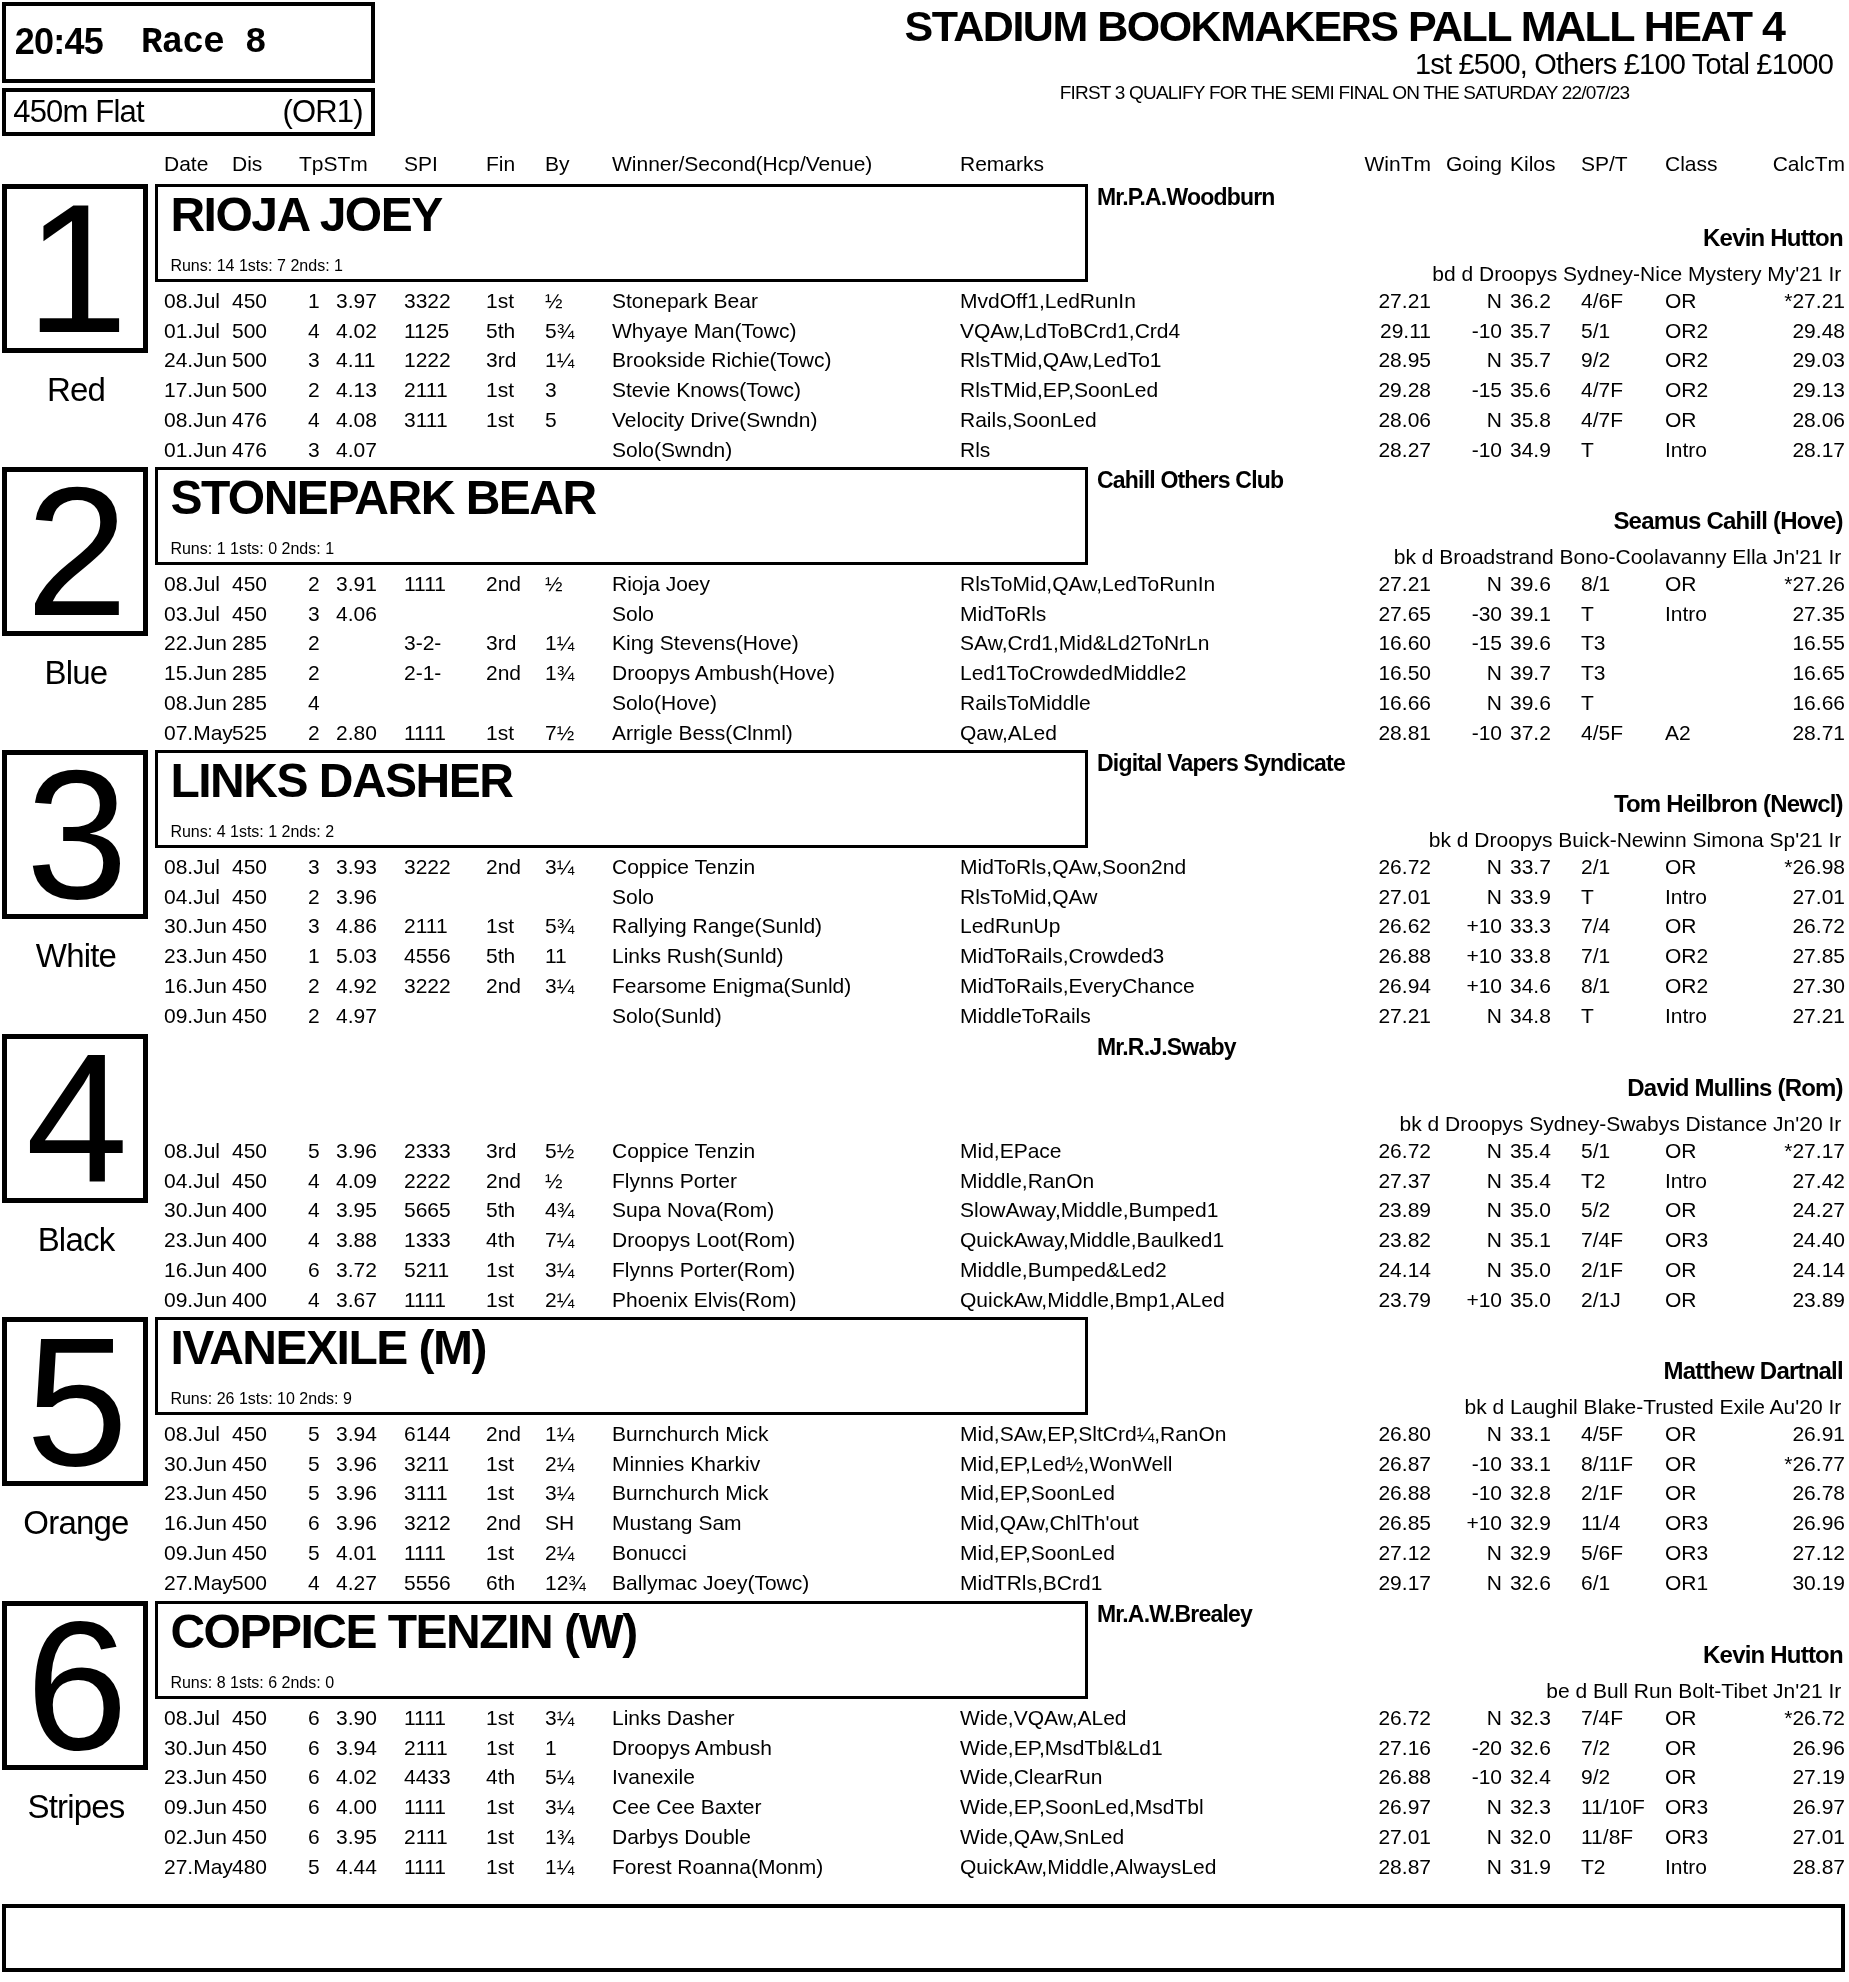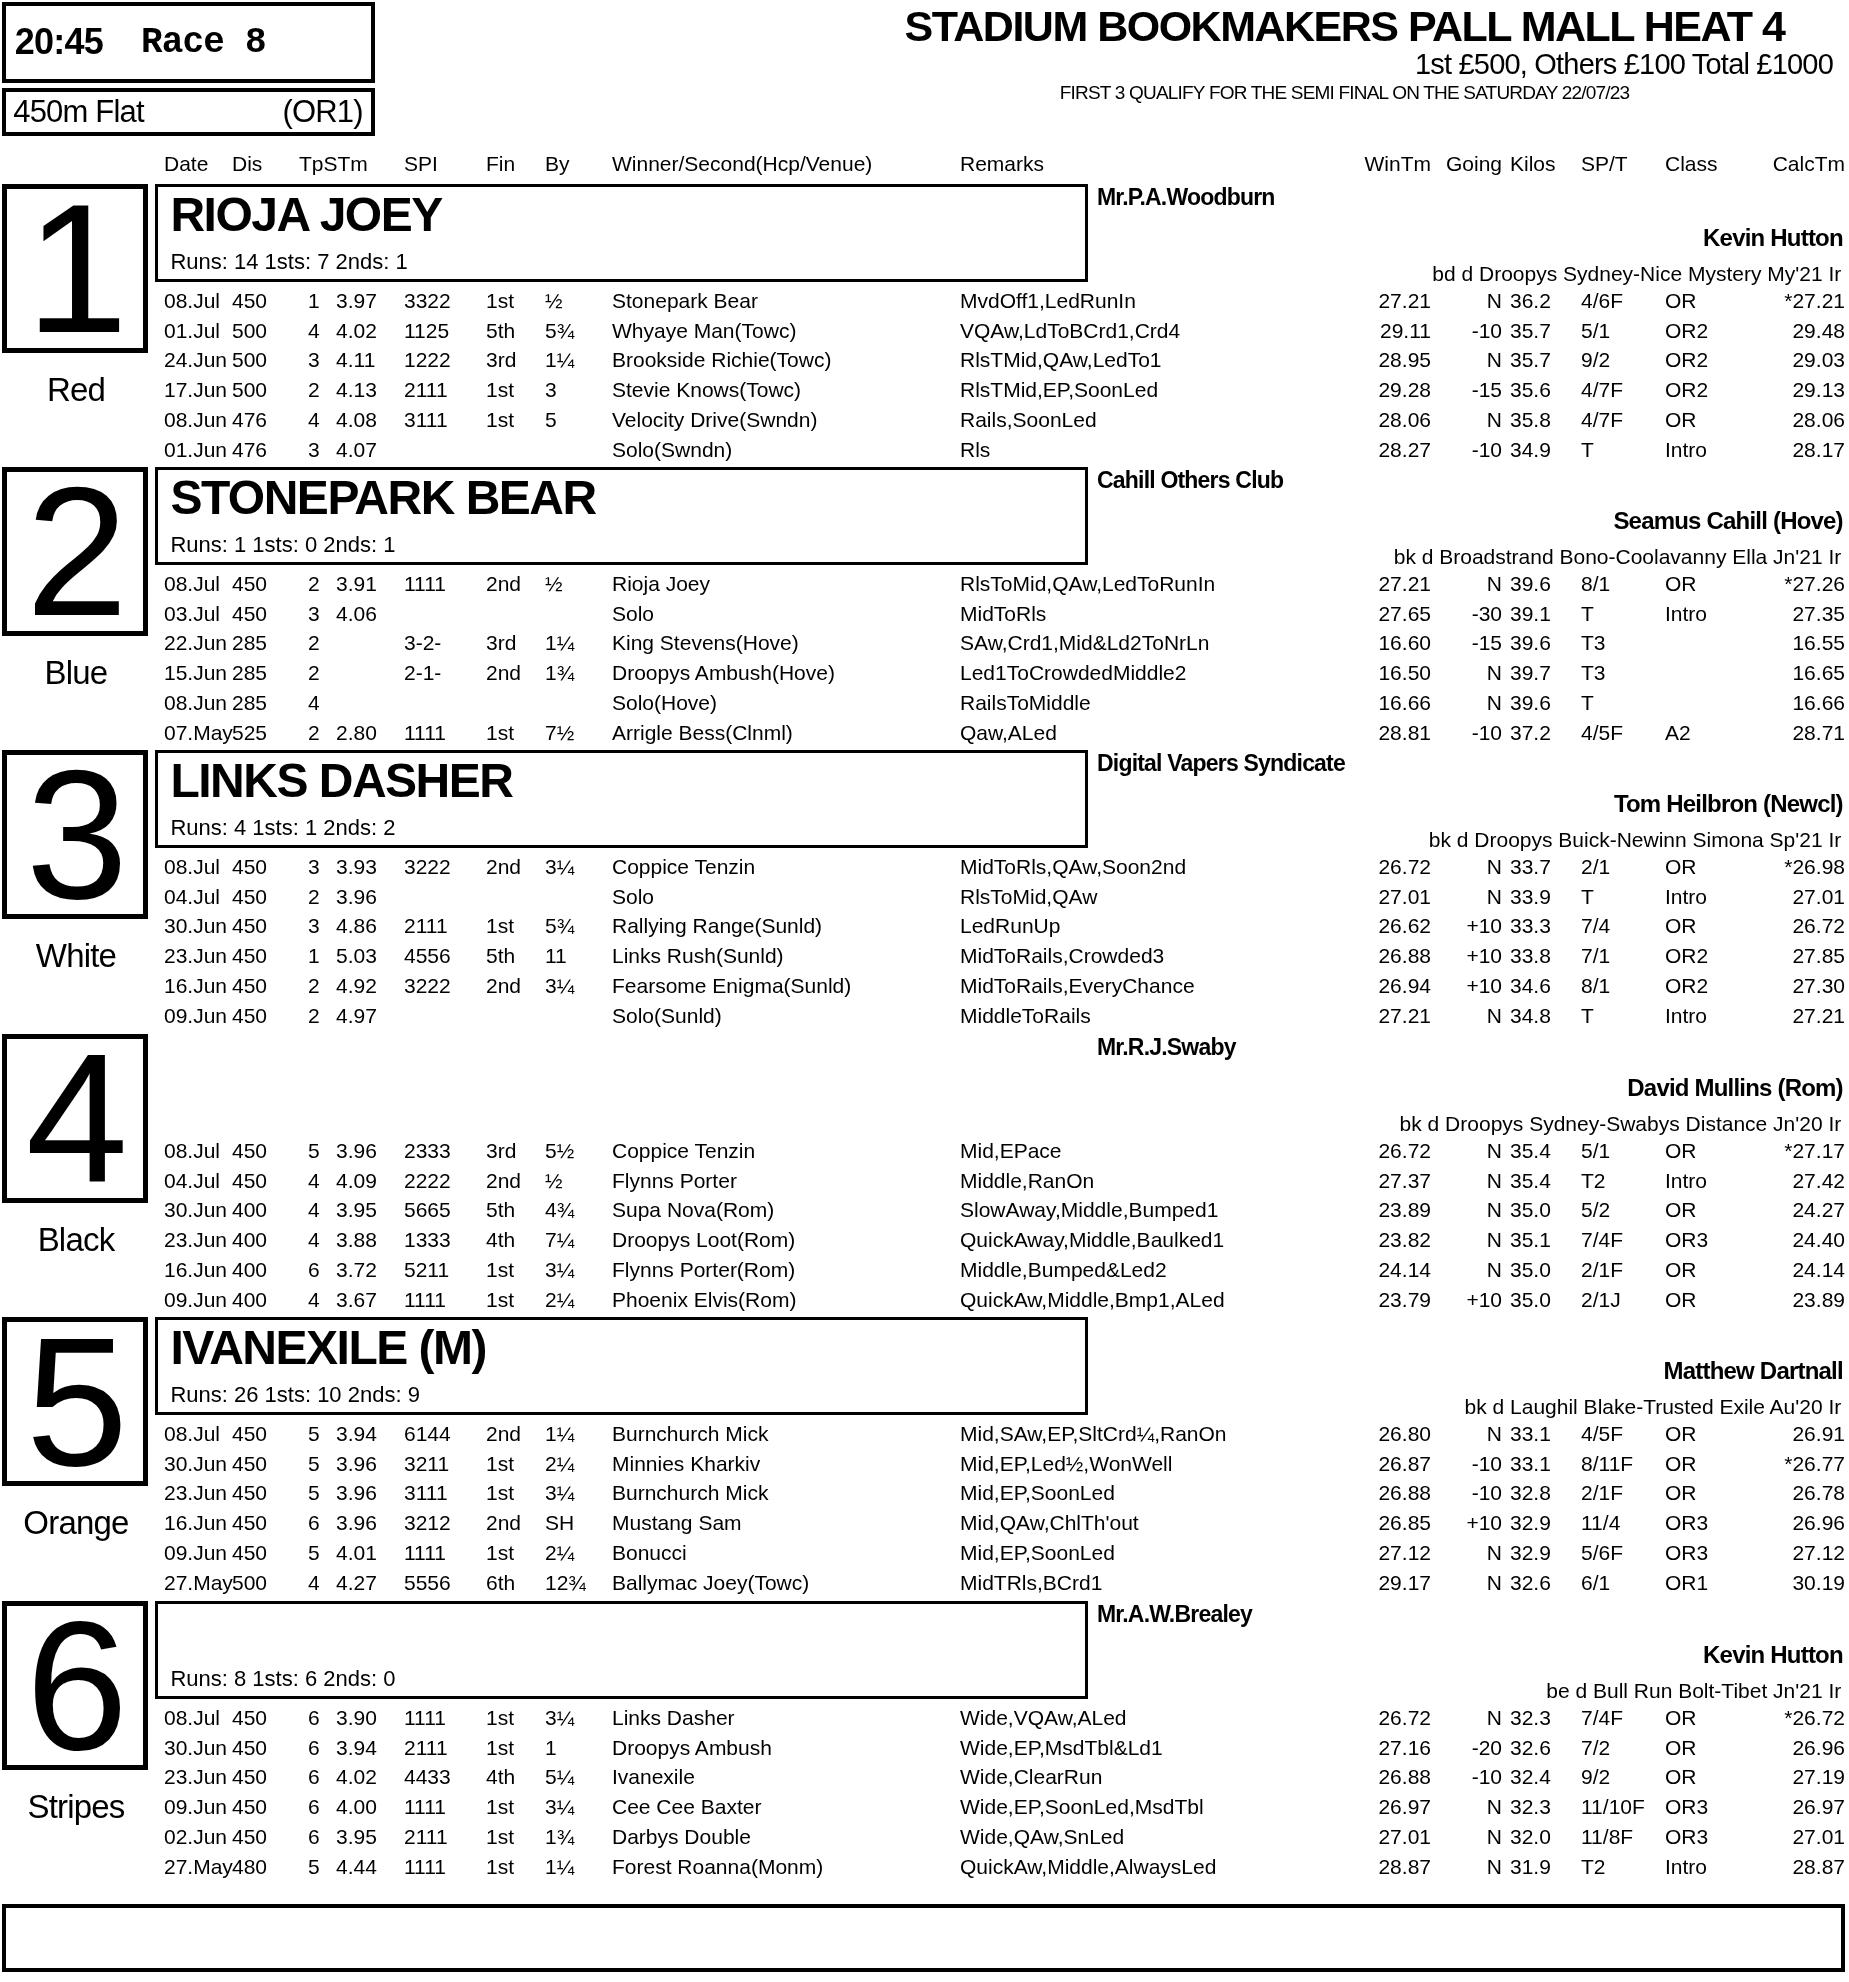--- a/index.html
+++ b/index.html
@@ -37,21 +37,21 @@
   .c-cls{left:1665px;}
   .c-calctm{left:1731px;width:114px;text-align:right;}
 
   
   .runner-block{position:absolute;left:0;width:1849px;height:283px;}
   .trap-box{position:absolute;left:1.5px;top:0;width:146px;height:169px;border:5.4px solid #000;box-sizing:border-box;display:flex;align-items:center;justify-content:center;}
   .trap-num{font-size:184px;line-height:0.88;letter-spacing:-4.6px;}
   .trap-color{position:absolute;left:0;top:187px;width:152px;text-align:center;font-size:33px;letter-spacing:-0.8px;}
   .name-box{position:absolute;left:155px;top:0;width:933px;height:98px;border:3.9px solid #000;box-sizing:border-box;}
   .gh-name{position:absolute;left:12.4px;top:0px;font-size:48px;font-weight:bold;letter-spacing:-1.5px;white-space:nowrap;}
-  .runs-line{position:absolute;left:12.4px;bottom:3.9px;font-size:22px;}
+  .runs-line{position:absolute;left:12.4px;bottom:3.9px;font-size:16px;}
   .owner{position:absolute;left:1097px;top:0px;font-size:23px;font-weight:bold;letter-spacing:-0.8px;white-space:nowrap;}
   .trainer{position:absolute;right:6.2px;top:40px;font-size:24px;font-weight:bold;letter-spacing:-0.8px;white-space:nowrap;}
   .breeding{position:absolute;right:7.7px;top:78px;font-size:21px;white-space:nowrap;}
   .form-row{position:absolute;left:0;width:1849px;height:29px;font-size:21px;}
 
   
   .notes-box{position:absolute;left:1.5px;top:1904px;width:1843px;height:68px;border:4.6px solid #000;box-sizing:border-box;}
 </style>
 </head>
 <body>
@@ -665,20 +665,21 @@
           <span class="cell c-calctm">30.19</span>
         </div>
       </div>
   </div>
     <div class="runner-block" style="top: 1601px;">
     <div class="trap-box">
       <span class="trap-num">6</span>
     </div>
     <div class="trap-color">Stripes</div>
     <div class="name-box">
+      <div class="gh-name">COPPICE TENZIN (W)</div>
       <div class="runs-line">Runs: 8 1sts: 6 2nds: 0</div>
     </div>
     <div class="owner">Mr.A.W.Brealey</div>
     <div class="trainer">Kevin Hutton</div>
     <div class="breeding">be d Bull Run Bolt-Tibet Jn'21 Ir</div>
     <div class="rows">
         <div class="form-row" style="top: 105px;">
           <span class="cell c-date">08.Jul</span>
           <span class="cell c-dis">450</span>
           <span class="cell c-tp">6</span>

